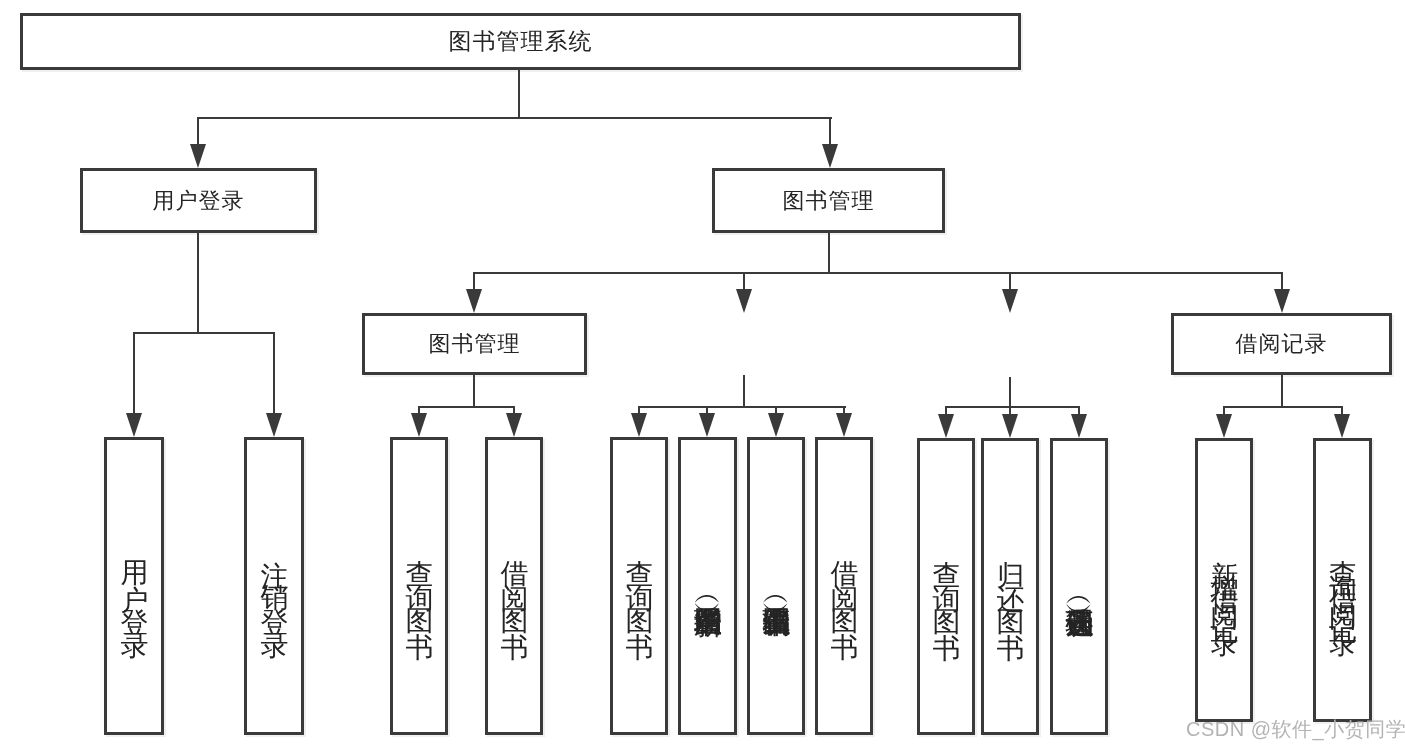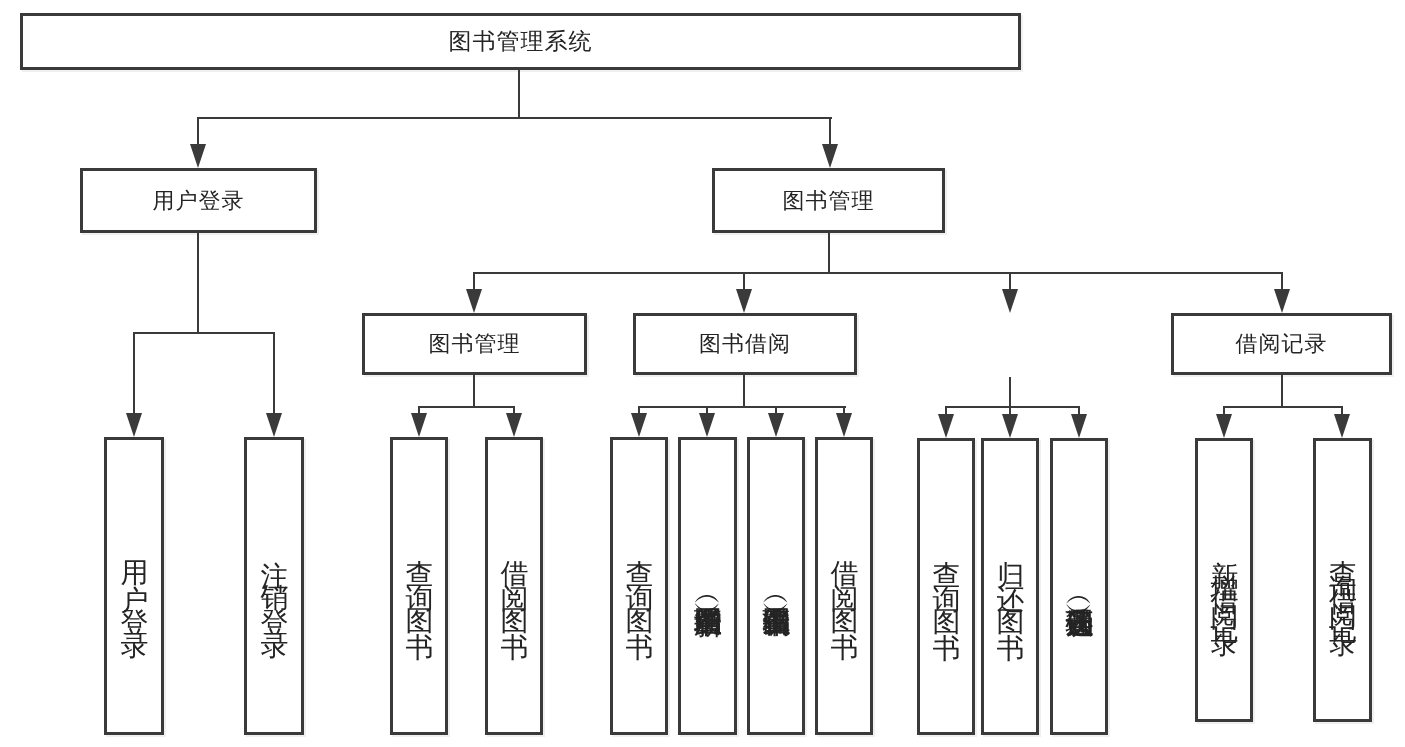--- a/index.html
+++ b/index.html
@@ -70,23 +70,20 @@
   </div>
 
   <div class="box hbox" style="left:712px;top:168px;width:233px;height:65px;">
     <span>图书管理</span>
   </div>
 
   <div class="box hbox" style="left:362px;top:313px;width:225px;height:62px;">
     <span>图书管理</span>
   </div>
 
-  <div class="box hbox" style="left:633px;top:313px;width:224px;height:62px;">
-    <span>图书借阅</span>
-  </div>
 
 
   <div class="box hbox" style="left:1171px;top:313px;width:221px;height:62px;">
     <span>借阅记录</span>
   </div>
 
   <div class="box vbox" style="left:104px;top:437px;width:60px;height:298px;">
     <span class="vlabel" style="letter-spacing: 24px;">用户登录</span>
   </div>
 
@@ -190,14 +187,15 @@
   <div class="vline" style="left:1078px;top:406px;height:10px;"></div>
   <div class="arrow" style="left:1071px;top:414px;"></div>
 
   <div class="vline" style="left:1281px;top:375px;height:33px;"></div>
   <div class="hline" style="left:1223px;top:406px;width:120px;"></div>
   <div class="vline" style="left:1223px;top:406px;height:10px;"></div>
   <div class="arrow" style="left:1216px;top:414px;"></div>
   <div class="vline" style="left:1341px;top:406px;height:10px;"></div>
   <div class="arrow" style="left:1334px;top:414px;"></div>
 
+  <div class="watermark">CSDN @软件_小贺同学</div>
 
 </div>
 
 </body></html>

